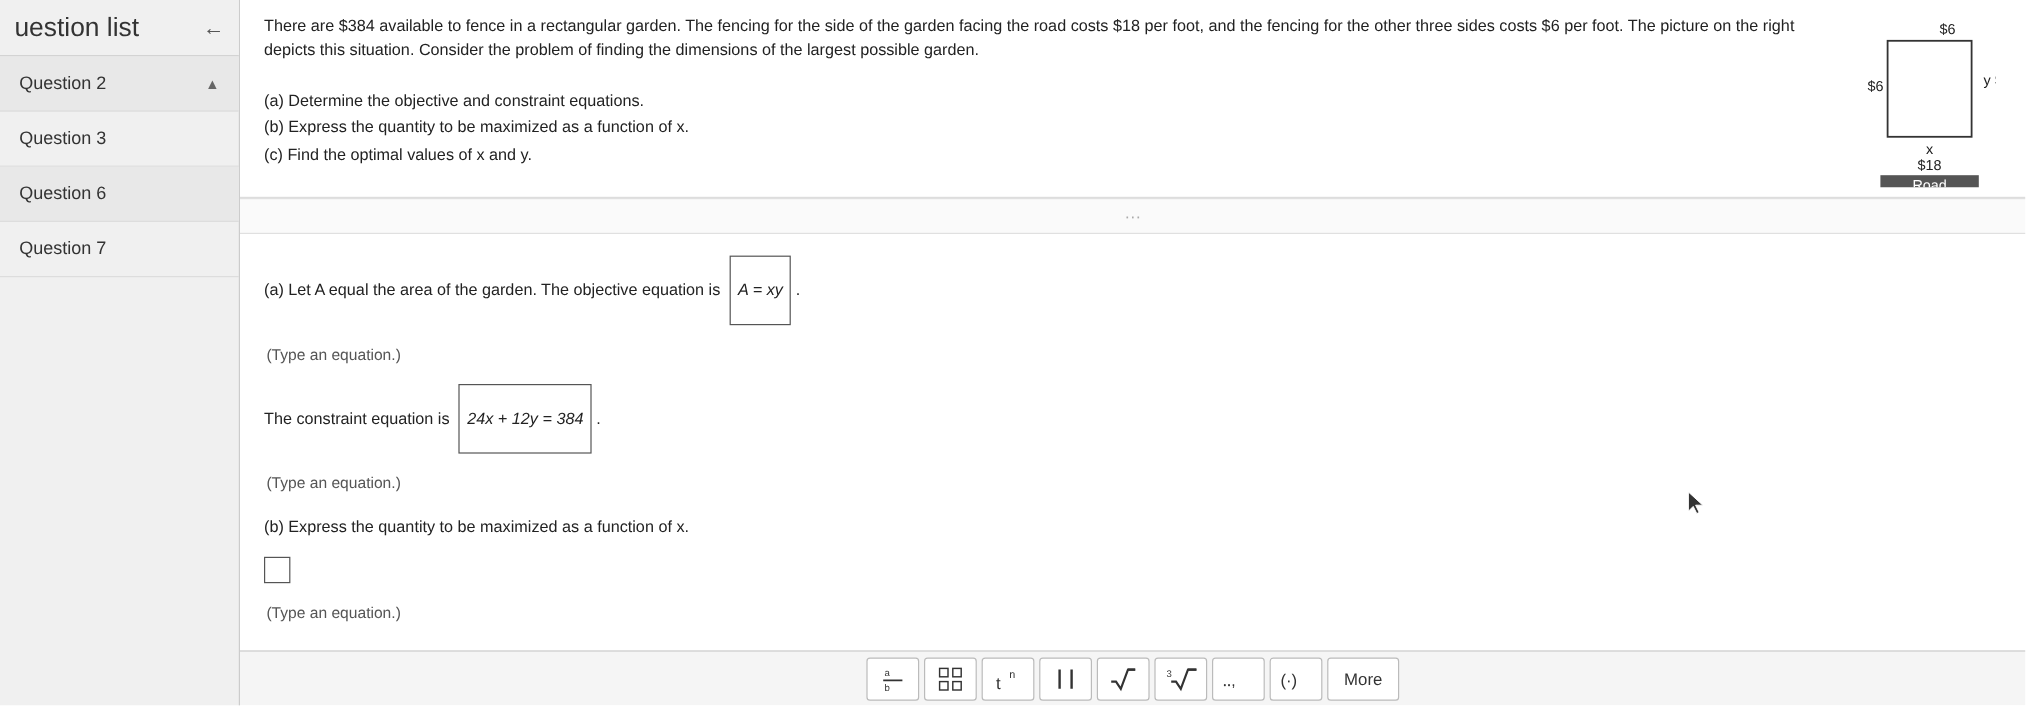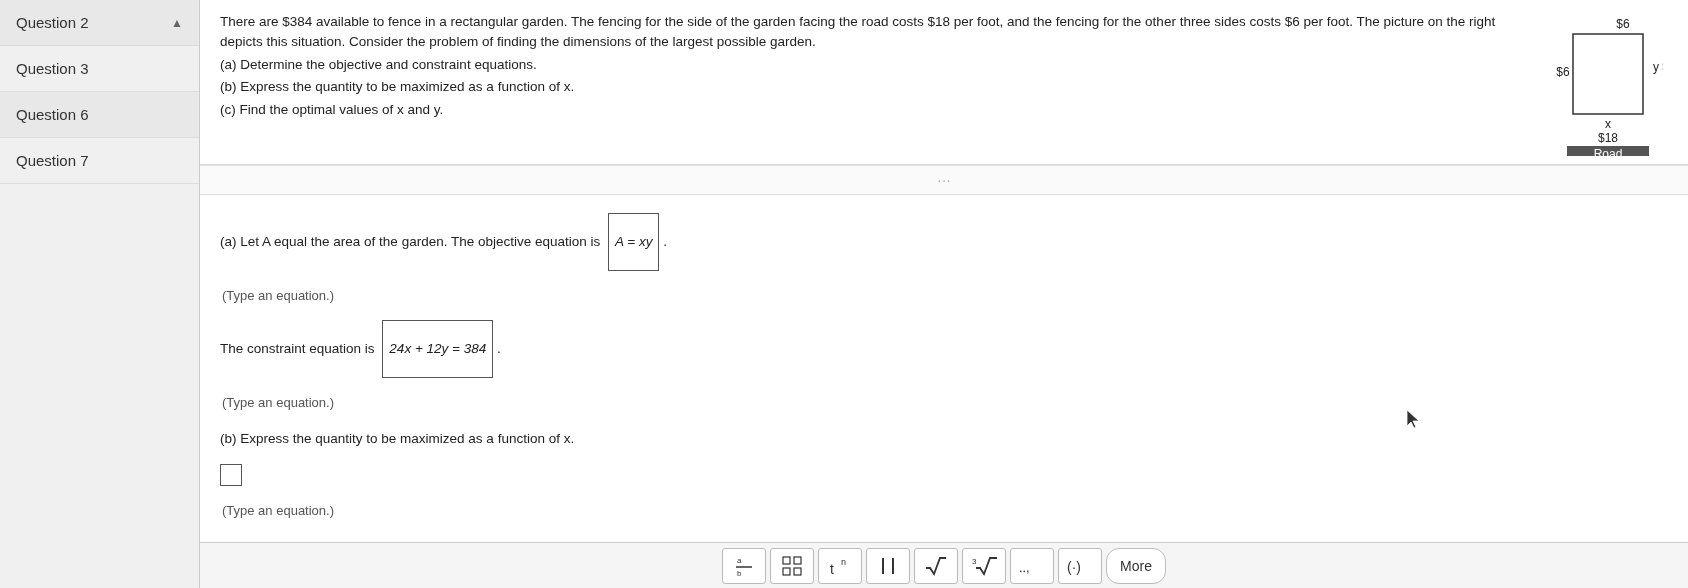--- a/index.html
+++ b/index.html
@@ -81,21 +81,21 @@
       border-bottom: 1px solid #ddd;
       background: #fff;
     }
     .problem-text {
       flex: 1;
       font-size: 13.5px;
       color: #222;
       line-height: 1.5;
     }
     .problem-parts {
-      margin-top: 1px;
+      margin-top: 20px;
       font-size: 13.5px;
       line-height: 1.7;
     }
 
     
     .diagram-area {
       width: 120px;
       min-width: 120px;
       display: flex;
       flex-direction: column;
@@ -180,32 +180,35 @@
       align-items: center;
       justify-content: center;
       font-size: 16px;
       color: #333;
       padding: 0 6px;
     }
     .math-btn-more {
       min-width: 60px;
       font-size: 14px;
       font-weight: 500;
-      border-radius: 13px;
     }
 
     
     .diagram-svg {
       margin-top: 4px;
     }
   </style>
 </head>
 <body>
 
 <div class="sidebar">
+  <div class="sidebar-header">
+    <span class="sidebar-header-title">uestion list</span>
+    <button class="sidebar-collapse-btn">←</button>
+  </div>
 
   <div id="sidebar-items">
       <div class="sidebar-item active">
         <span class="sidebar-item-label">Question 2</span>
         <span class="sidebar-item-arrow">▲</span>
       </div>
       <div class="sidebar-item">
         <span class="sidebar-item-label">Question 3</span>
       </div>
       <div class="sidebar-item active">

